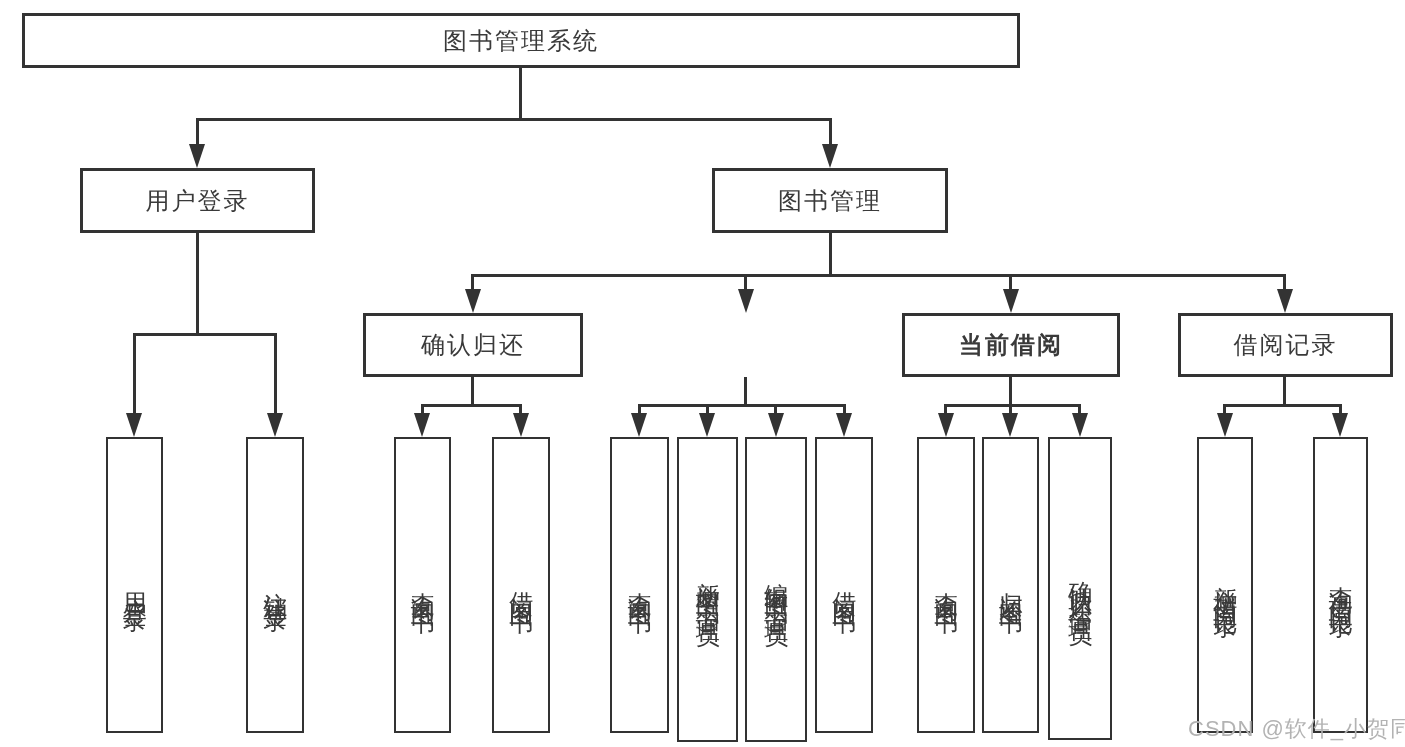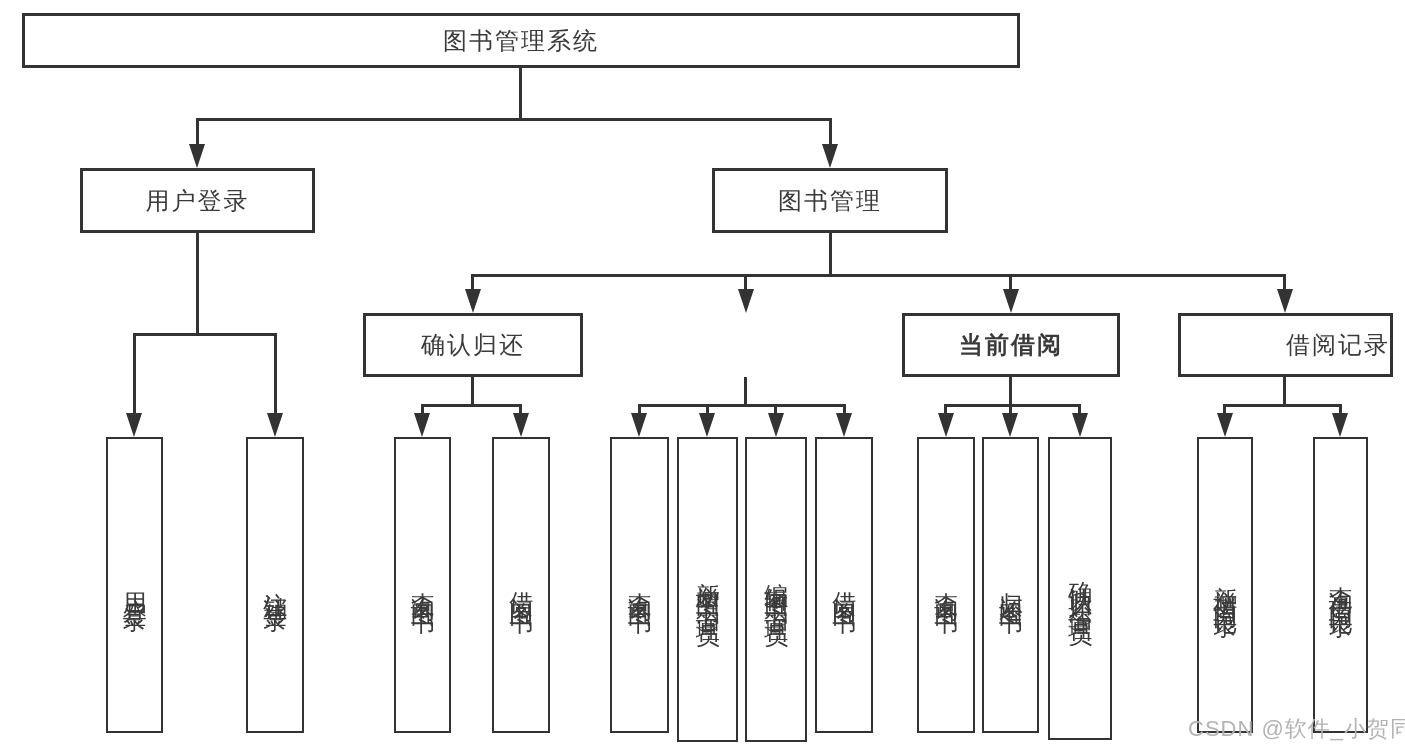--- a/index.html
+++ b/index.html
@@ -65,21 +65,21 @@
   }
 
   
   #b-root   { left: 22px;  top: 13px;  width: 998px; height: 55px; }
   #b-login  { left: 80px;  top: 168px; width: 235px; height: 65px; }
   #b-mgmt   { left: 712px; top: 168px; width: 236px; height: 65px; }
 
   #b-newrec { left: 363px;  top: 313px; width: 220px; height: 64px; }
   #b-borrow { left: 637px;  top: 313px; width: 218px; height: 64px; }
   #b-curr   { left: 902px;  top: 313px; width: 218px; height: 64px; font-weight: bold; }
-  #b-record { left: 1178px; top: 313px; width: 215px; height: 64px; justify-content: flex-end; }
+  #b-record { left: 1178px; top: 313px; width: 215px; height: 64px; }
 
   #b-g1c1 { left: 106px;  top: 437px; width: 57px; height: 296px; }
   #b-g1c2 { left: 246px;  top: 437px; width: 58px; height: 296px; }
   #b-g2c1 { left: 394px;  top: 437px; width: 57px; height: 296px; }
   #b-g2c2 { left: 492px;  top: 437px; width: 58px; height: 296px; }
   #b-g3c1 { left: 610px;  top: 437px; width: 59px; height: 296px; }
   #b-g3c2 { left: 677px;  top: 437px; width: 61px; height: 305px; }
   #b-g3c3 { left: 745px;  top: 437px; width: 62px; height: 305px; }
   #b-g3c4 { left: 815px;  top: 437px; width: 58px; height: 296px; }
   #b-g4c1 { left: 917px;  top: 437px; width: 58px; height: 296px; }

